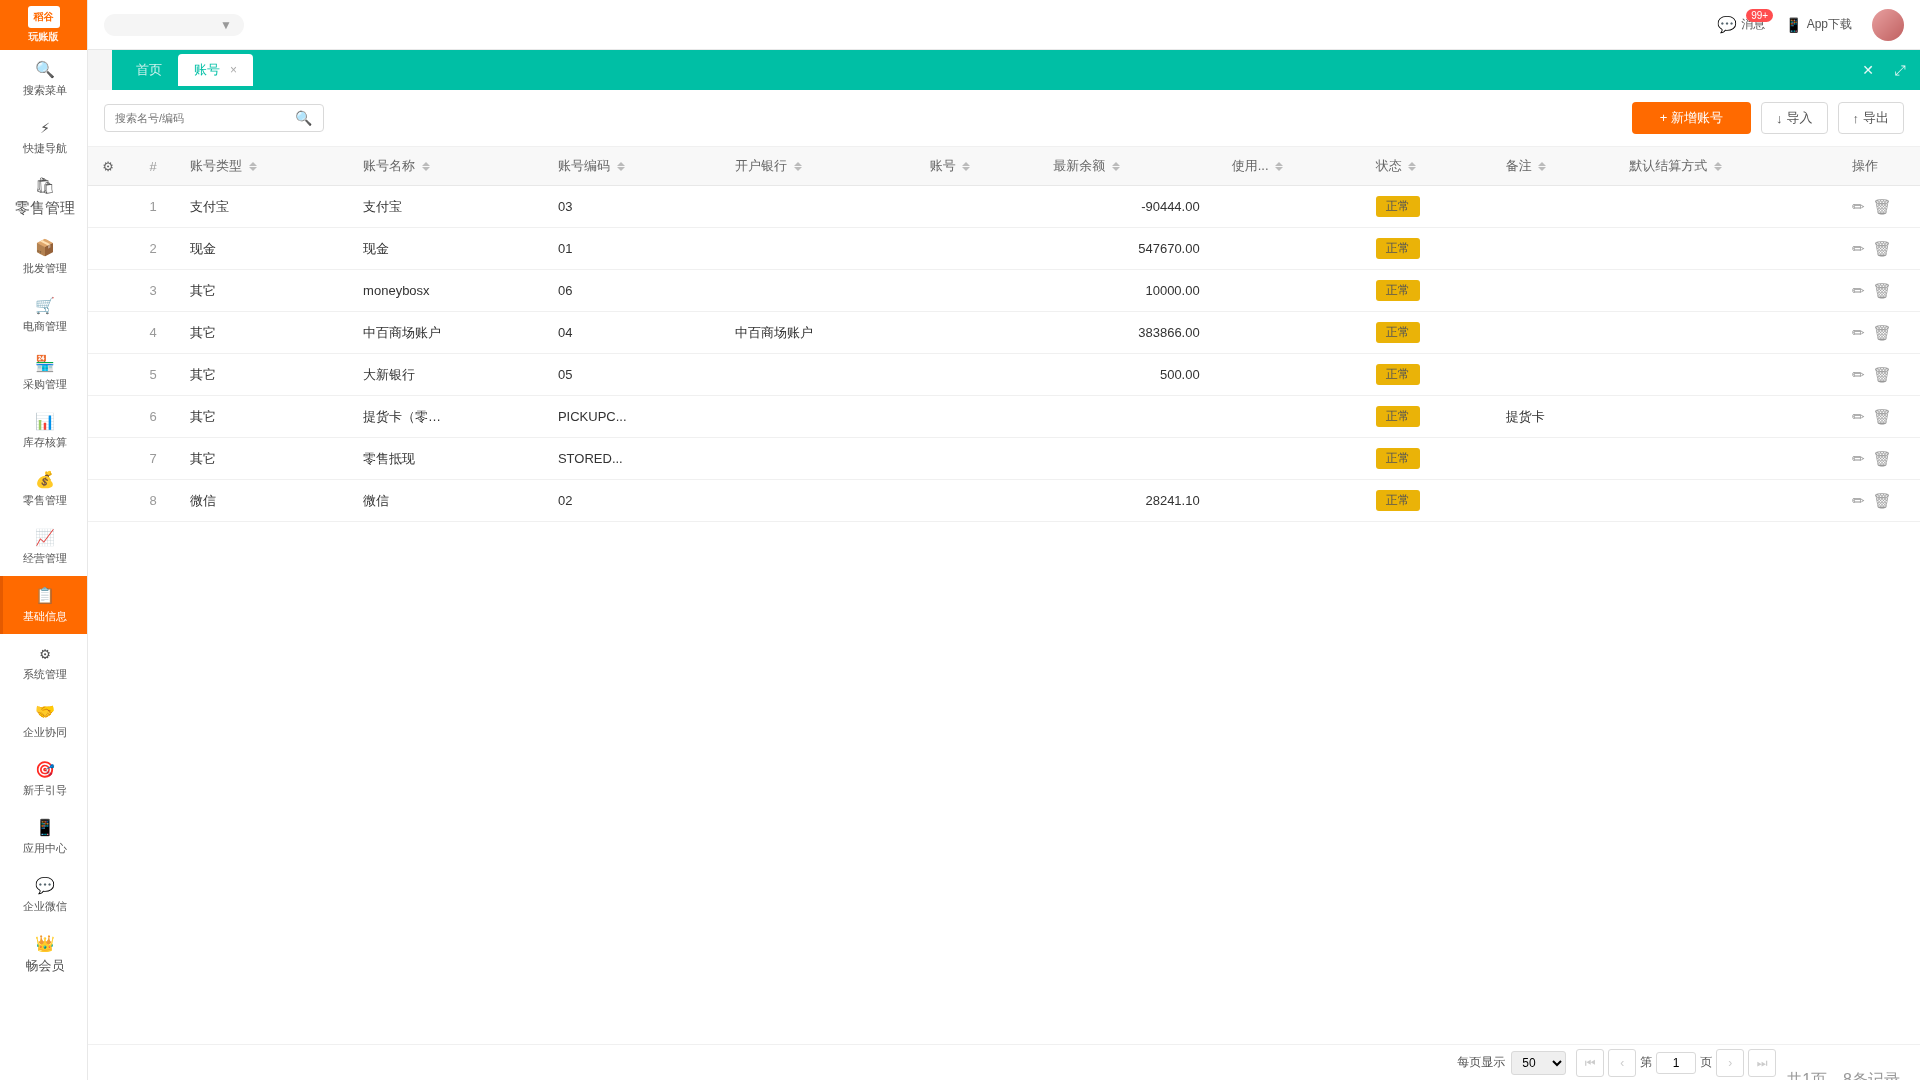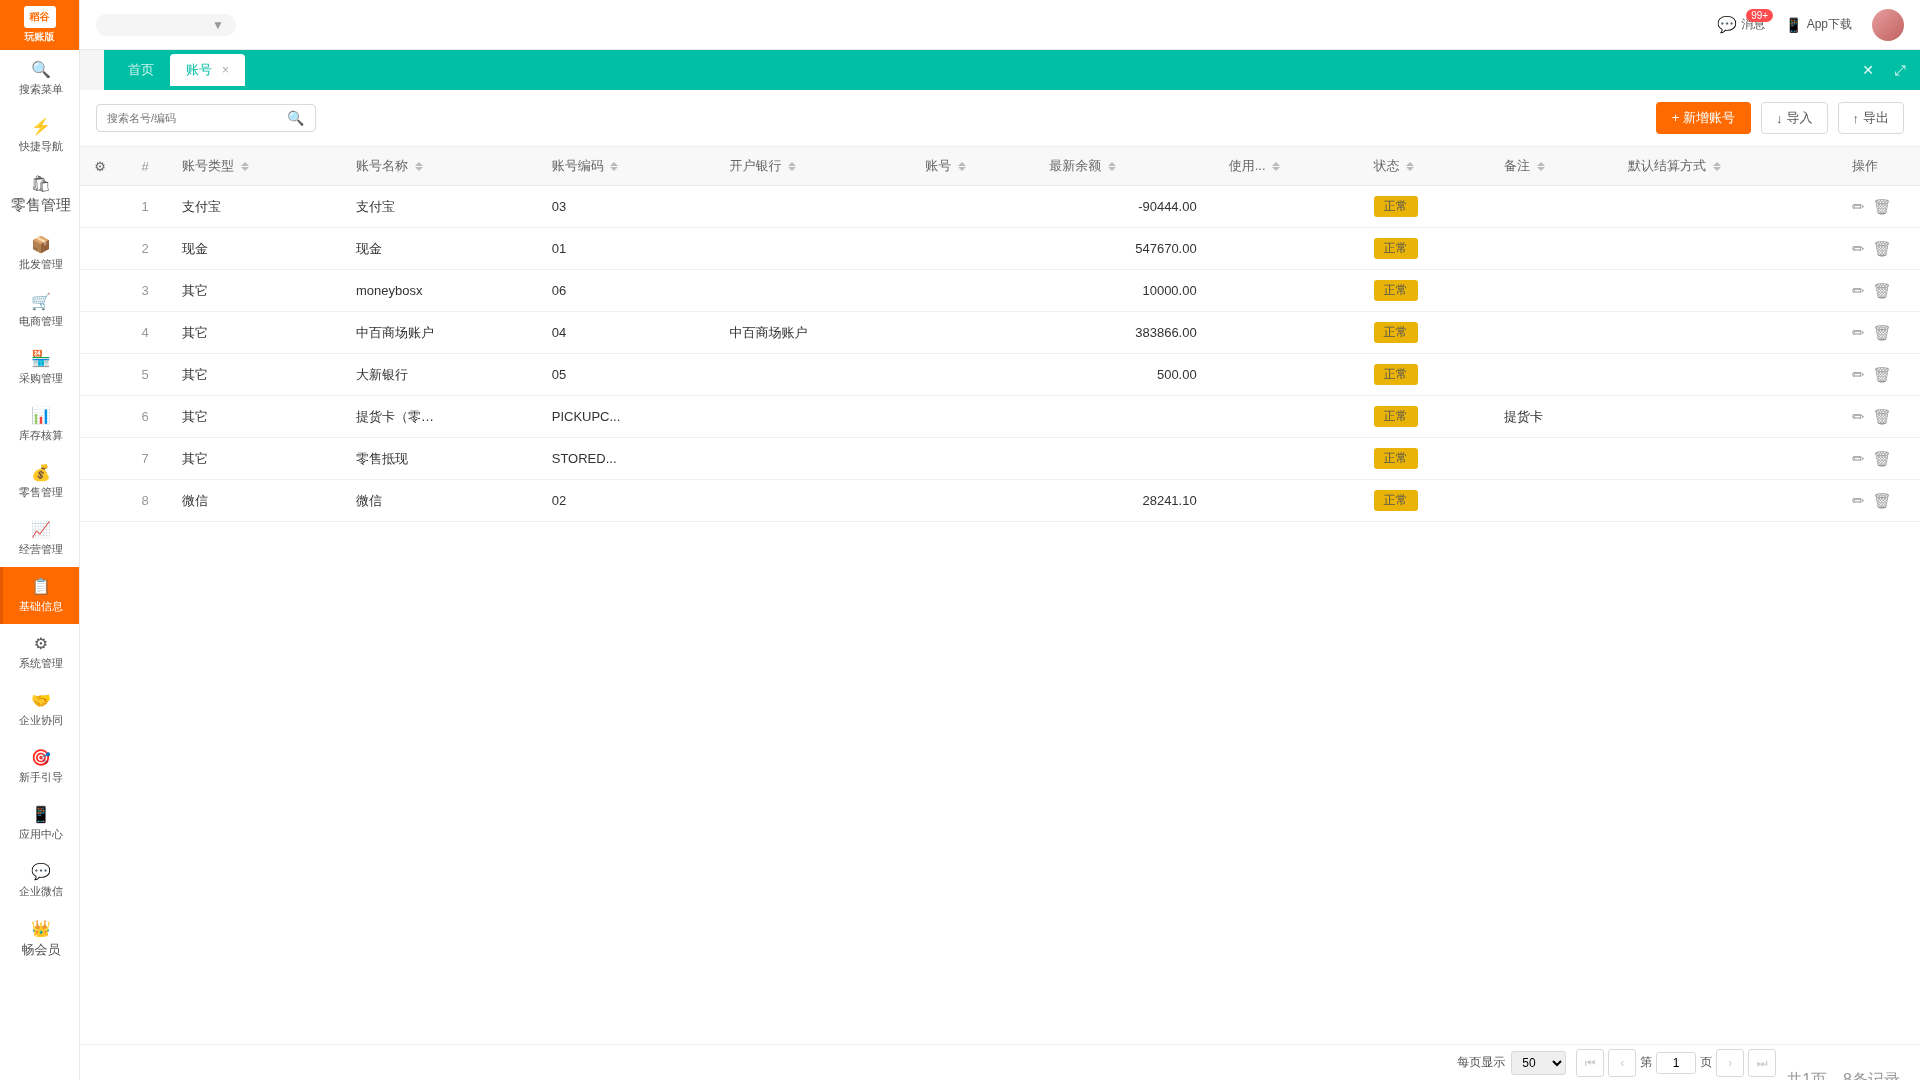--- a/index.html
+++ b/index.html
@@ -1,25 +1,26 @@
 <!DOCTYPE html>
 <html><head>
   <meta charset="utf-8">
   <style>
     * { box-sizing: border-box; margin: 0; padding: 0; }
     body { font-family: 'Microsoft YaHei', Arial, sans-serif; font-size: 13px; background: #f5f5f5; display: flex; height: 1080px; width: 1920px; overflow: hidden; }
 
     
     .sidebar {
-      width: 80px;
+      width: 88px;
       background: #fff;
       display: flex;
       flex-direction: column;
       border-right: 1px solid #e8e8e8;
       flex-shrink: 0;
+      font-family: Liberation Mono, monospace;
     }
     .sidebar-logo {
       background: #ff6a00;
       height: 50px;
       display: flex;
       align-items: center;
       justify-content: center;
       color: white;
       font-size: 11px;
       font-weight: bold;
@@ -222,21 +223,21 @@
     .toolbar-actions {
       display: flex;
       align-items: center;
       gap: 10px;
     }
     .btn-primary {
       background: #ff6a00;
       color: white;
       border: none;
       border-radius: 4px;
-      padding: 7px 16px;
+      padding: 7px 28px;
       cursor: pointer;
       font-size: 13px;
       display: flex;
       align-items: center;
       gap: 4px;
     }
     .btn-outline {
       background: #fff;
       color: #555;
       border: 1px solid #d9d9d9;

